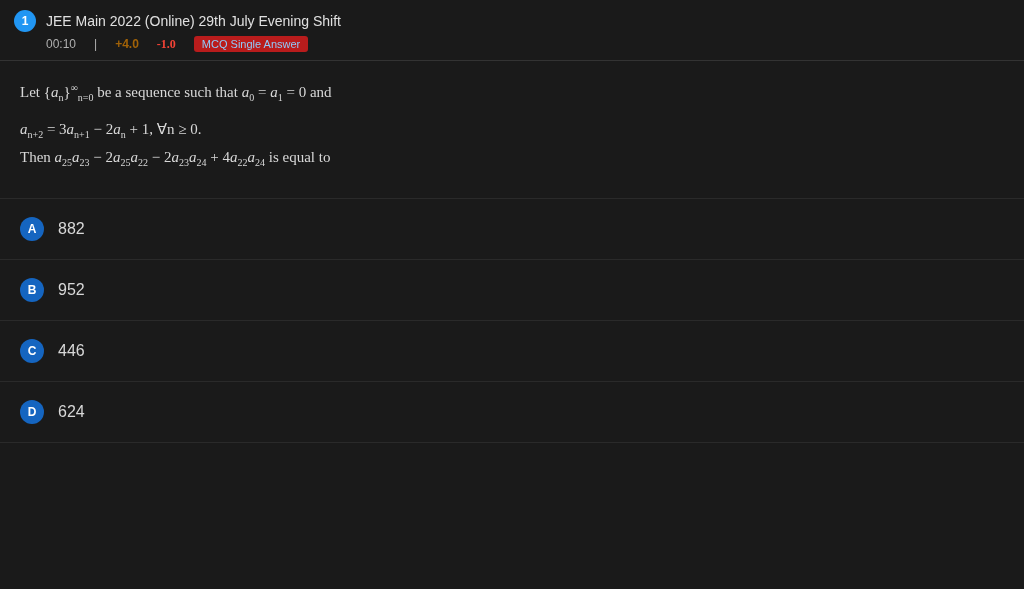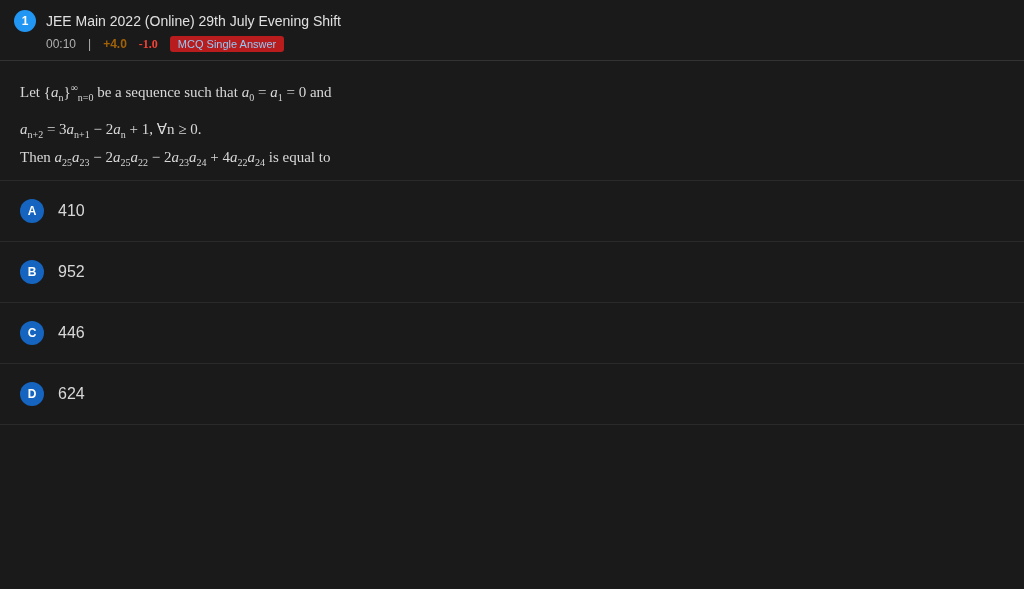--- a/index.html
+++ b/index.html
@@ -44,21 +44,21 @@
     .exam-title {
       color: #e0e0e0;
       font-family: Arial, sans-serif;
       font-size: 14px;
       font-weight: 500;
     }
 
     .header-meta {
       display: flex;
       align-items: center;
-      gap: 12px;
+      gap: 18px;
       margin-left: 32px;
       font-family: Arial, sans-serif;
       font-size: 12px;
     }
 
     .timer {
       color: #b0b0b0;
     }
 
     .score-positive {
@@ -74,21 +74,21 @@
 
     .mcq-badge {
       background-color: #b91c1c;
       color: #90CAF9;
       padding: 2px 8px;
       border-radius: 3px;
       font-size: 11px;
     }
 
     .question-body {
-      padding: 18px 20px 8px 20px;
+      padding: 18px 20px 26px 20px;
       border-bottom: 1px solid #2a2a2a;
     }
 
     .question-text {
       font-size: 15px;
       line-height: 1.7;
       color: #d8d8d8;
       font-family: 'Times New Roman', Times, serif;
     }
 
@@ -166,21 +166,21 @@
     <i>a</i><sub>n+2</sub> = 3<i>a</i><sub>n+1</sub> − 2<i>a</i><sub>n</sub> + 1, ∀n ≥ 0.
   </div>
   <div class="math-line">
     Then <i>a</i><sub>25</sub><i>a</i><sub>23</sub> − 2<i>a</i><sub>25</sub><i>a</i><sub>22</sub> − 2<i>a</i><sub>23</sub><i>a</i><sub>24</sub> + 4<i>a</i><sub>22</sub><i>a</i><sub>24</sub> is equal to
   </div>
 </div>
 
 <div class="options-container">
   <div class="option-row">
     <div class="option-badge badge-a">A</div>
-    <span class="option-value">410</span>
+    <span class="option-value">882</span>
   </div>
   <div class="option-row">
     <div class="option-badge badge-b">B</div>
     <span class="option-value">952</span>
   </div>
   <div class="option-row">
     <div class="option-badge badge-c">C</div>
     <span class="option-value">446</span>
   </div>
   <div class="option-row">

